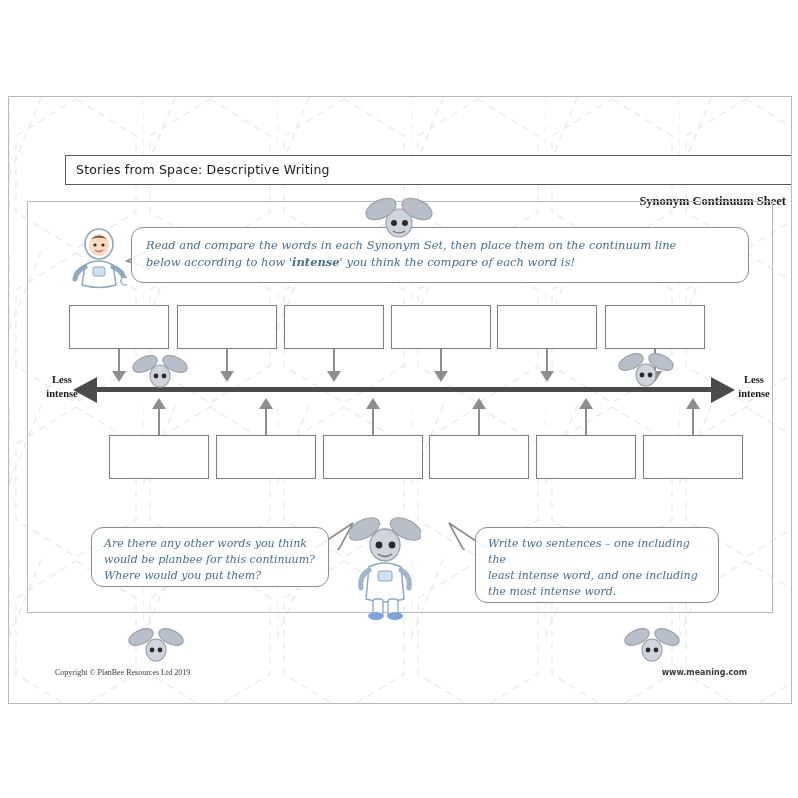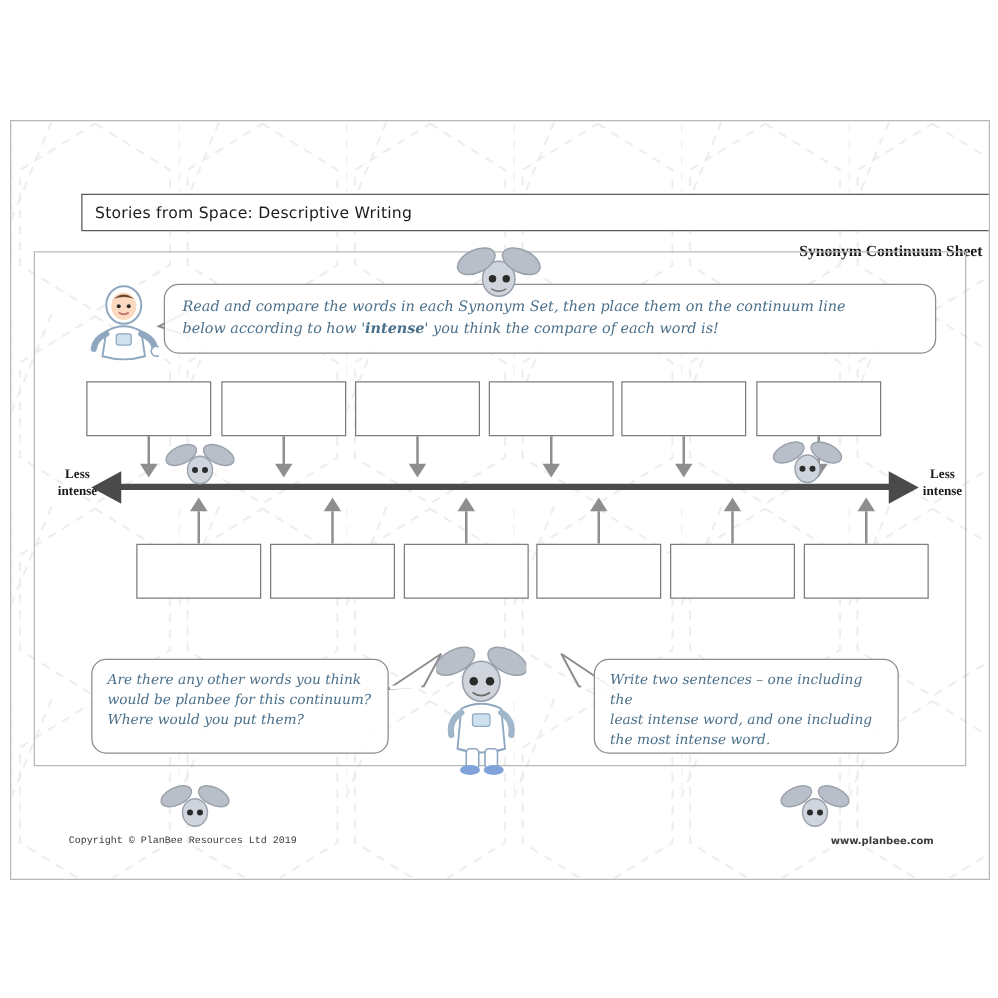--- a/index.html
+++ b/index.html
@@ -113,24 +113,24 @@
   }
   .tail-top {
     position: absolute;
     left: 116px;
     top: 150px;
     width: 26px;
     height: 26px;
   }
 
   #bubble-left {
-    left: 64px;
+    left: 82px;
     top: 430px;
     width: 238px;
-    height: 76px;
+    height: 60px;
   }
   #bubble-right {
     left: 466px;
     top: 430px;
     width: 244px;
     height: 76px;
   }
   .bubble-small .bubble-text {
     font-size: 11px;
     line-height: 16px;
@@ -199,21 +199,21 @@
     background: #8e8e8e;
   }
 
   
   .footer-left {
     position: absolute;
     left: 46px;
     bottom: 26px;
     font-size: 8px;
     color: #3a3a3a;
-    font-family: Liberation Mono, monospace;
+    font-family: Liberation Serif, serif;
     margin-top: 16px;
   }
   .footer-right {
     position: absolute;
     right: 44px;
     bottom: 26px;
     font-size: 8px;
     font-weight: bold;
     color: #3a3a3a;
     font-family: "DejaVu Sans", sans-serif;
@@ -416,16 +416,16 @@
 
     <svg class="alien" style="left:612px; top:528px; width:62px; height:40px;" viewBox="0 0 62 40">
       <ellipse cx="31" cy="25" rx="10" ry="11" fill="#cfd4dd" stroke="#9aa1ab" stroke-width="1.1"></ellipse>
       <ellipse cx="16" cy="12" rx="13" ry="7" transform="rotate(-25 16 12)" fill="#b9bfc9" stroke="#9aa1ab" stroke-width="1.1"></ellipse>
       <ellipse cx="46" cy="12" rx="13" ry="7" transform="rotate(25 46 12)" fill="#b9bfc9" stroke="#9aa1ab" stroke-width="1.1"></ellipse>
       <circle cx="27" cy="25" r="2.4" fill="#2b2b2b"></circle>
       <circle cx="35" cy="25" r="2.4" fill="#2b2b2b"></circle>
     </svg>
 
     <div class="footer-left">Copyright © PlanBee Resources Ltd 2019</div>
-    <div class="footer-right">www.planbee.com</div>
+    <div class="footer-right">www.meaning.com</div>
 
   </div>
 </div>
 
 </body></html>

